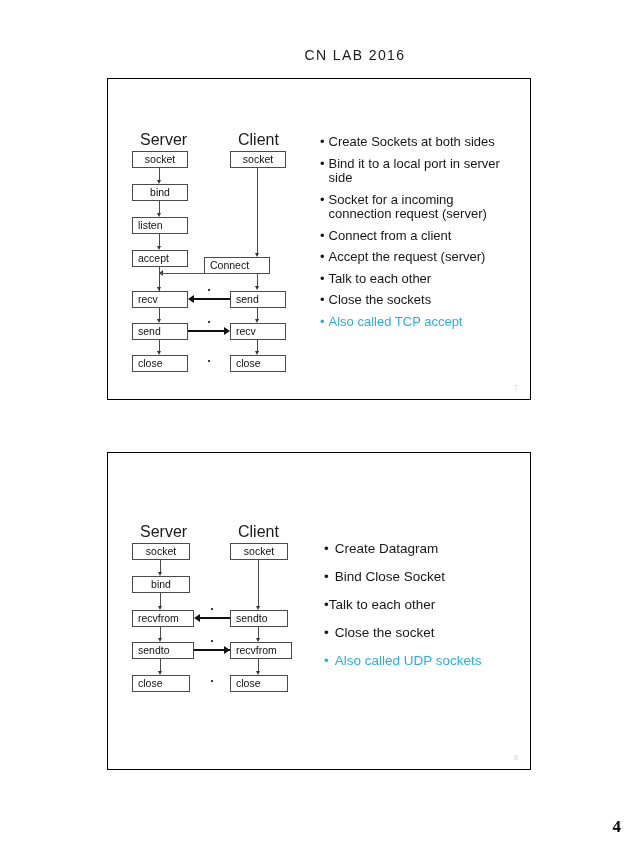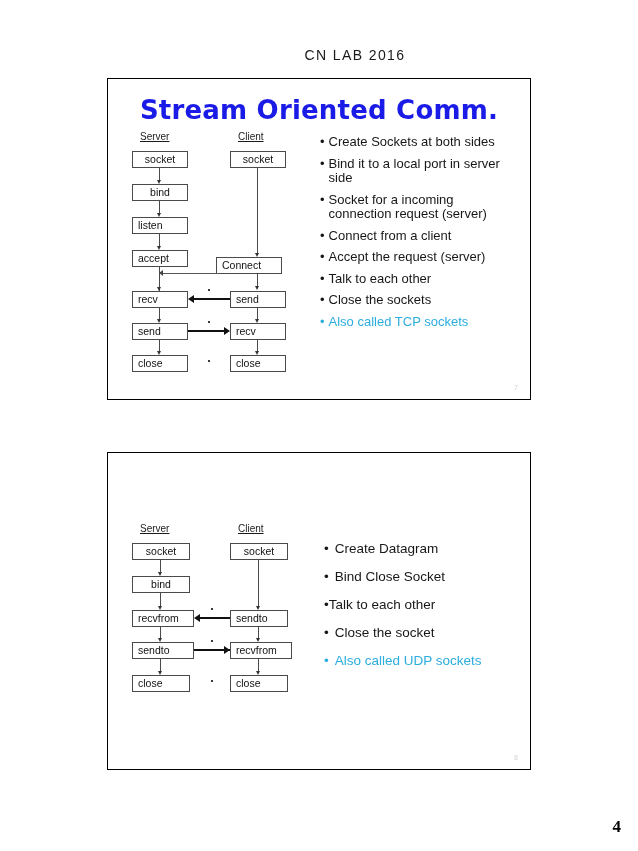--- a/index.html
+++ b/index.html
@@ -72,22 +72,21 @@
     color: #d2d2d2;
   }
 
   
   .diagram { position: absolute; }
   #diagram-1 { left: 20px; top: 52px;  width: 200px; height: 250px; }
   #diagram-2 { left: 20px; top: 70px;  width: 200px; height: 180px; }
 
   .col-label {
     position: absolute;
-    font-size: 10px;
-    text-decoration: underline;
+    font-size: 16px;
     color: #1a1a1a;
     white-space: nowrap;
   }
 
   .node {
     position: absolute;
     box-sizing: border-box;
     border: 1px solid #4a4a4a;
     background: #fff;
     font-size: 10.5px;
@@ -169,21 +168,20 @@
   .bullet.tight .dot { margin-right: 0px; }
   .bullet.wide .dot { margin-right: 6px; }
 </style>
 </head>
 <body>
 
 <div class="page-header">CN  LAB  2016</div>
 
 <div class="slide" id="slide-1">
 
-  <div class="slide-title">Stream Oriented Comm.</div>
 
   <div class="diagram" id="diagram-1">
 
     <div class="col-label" style="left:12px; top:0px;">Server</div>
     <div class="col-label" style="left:110px; top:0px;">Client</div>
 
     <div class="node center" style="left:4px;  top:20px;  width:56px;">socket</div>
     <div class="node center" style="left:4px;  top:53px;  width:56px;">bind</div>
     <div class="node" style="left:4px;  top:86px;  width:56px;">listen</div>
     <div class="node" style="left:4px;  top:119px; width:56px;">accept</div>
@@ -203,21 +201,21 @@
     <div class="vline" style="left:31px; top:136px; height:24px;"></div>
     <div class="arrow-down" style="left:29px; top:156px;"></div>
 
     <div class="vline" style="left:31px; top:177px; height:13px;"></div>
     <div class="arrow-down" style="left:29px; top:188px;"></div>
 
     <div class="vline" style="left:31px; top:209px; height:13px;"></div>
     <div class="arrow-down" style="left:29px; top:220px;"></div>
 
     <div class="node center" style="left:102px; top:20px;  width:56px;">socket</div>
-    <div class="node" style="left:88px;  top:126px; width:66px;">Connect</div>
+    <div class="node" style="left:76px;  top:126px; width:66px;">Connect</div>
     <div class="node" style="left:102px; top:160px; width:56px;">send</div>
     <div class="node" style="left:102px; top:192px; width:56px;">recv</div>
     <div class="node" style="left:102px; top:224px; width:56px;">close</div>
 
     <div class="vline" style="left:129px; top:37px;  height:87px;"></div>
     <div class="arrow-down" style="left:127px; top:122px;"></div>
 
     <div class="vline" style="left:129px; top:143px; height:13px;"></div>
     <div class="arrow-down" style="left:127px; top:155px;"></div>
 
@@ -265,21 +263,21 @@
     <div class="bullet">
       <span class="dot">•</span>
       <span class="txt"> Talk to each other</span>
     </div>
     <div class="bullet">
       <span class="dot">•</span>
       <span class="txt">Close the sockets</span>
     </div>
     <div class="bullet accent">
       <span class="dot">•</span>
-      <span class="txt">Also called TCP sockets</span>
+      <span class="txt">Also called TCP accept</span>
     </div>
   </div>
 
   <div class="slide-number">7</div>
 </div>
 
 <div class="slide" id="slide-2">
 
 
   <div class="diagram" id="diagram-2">

